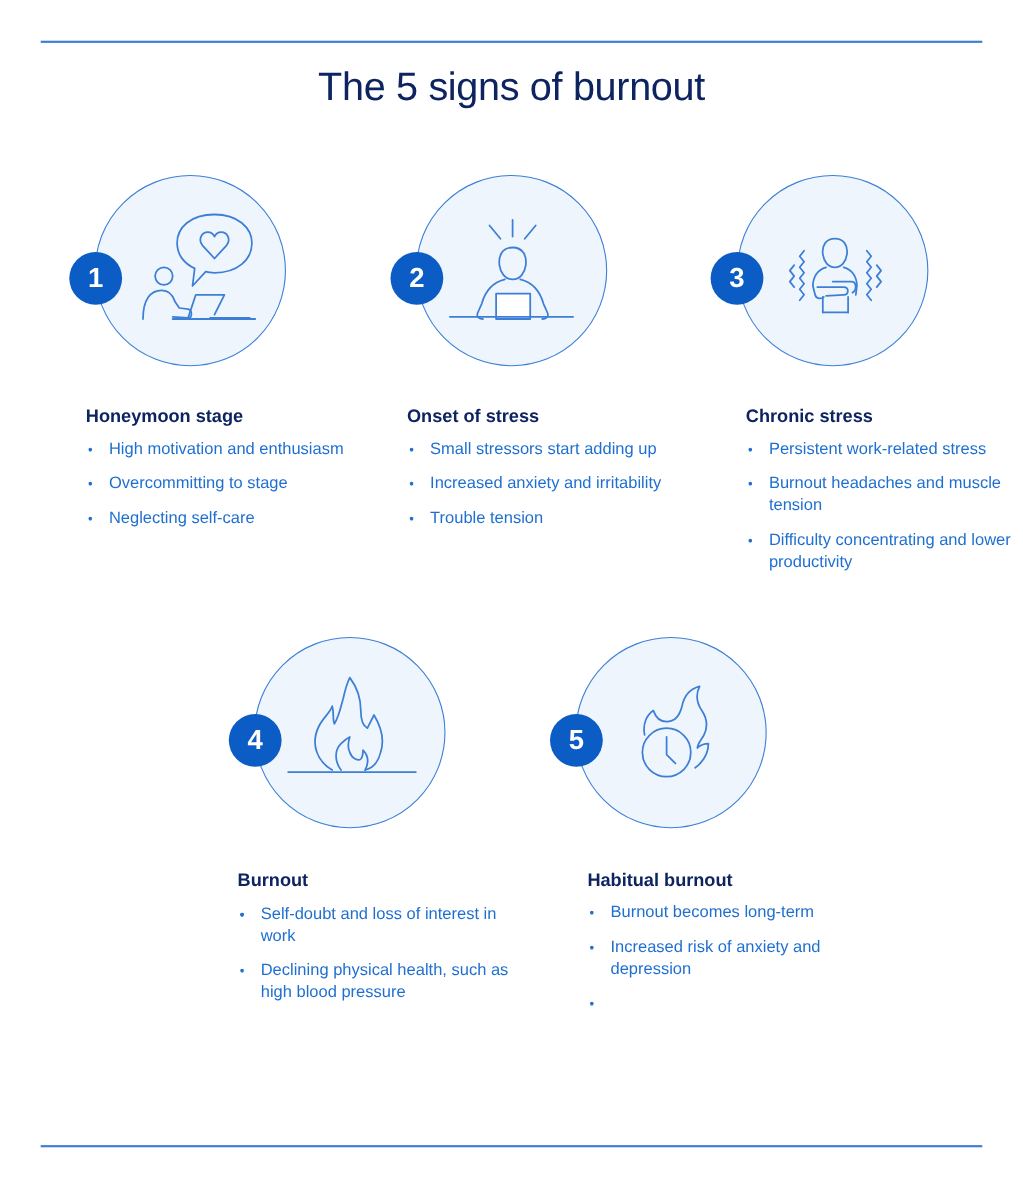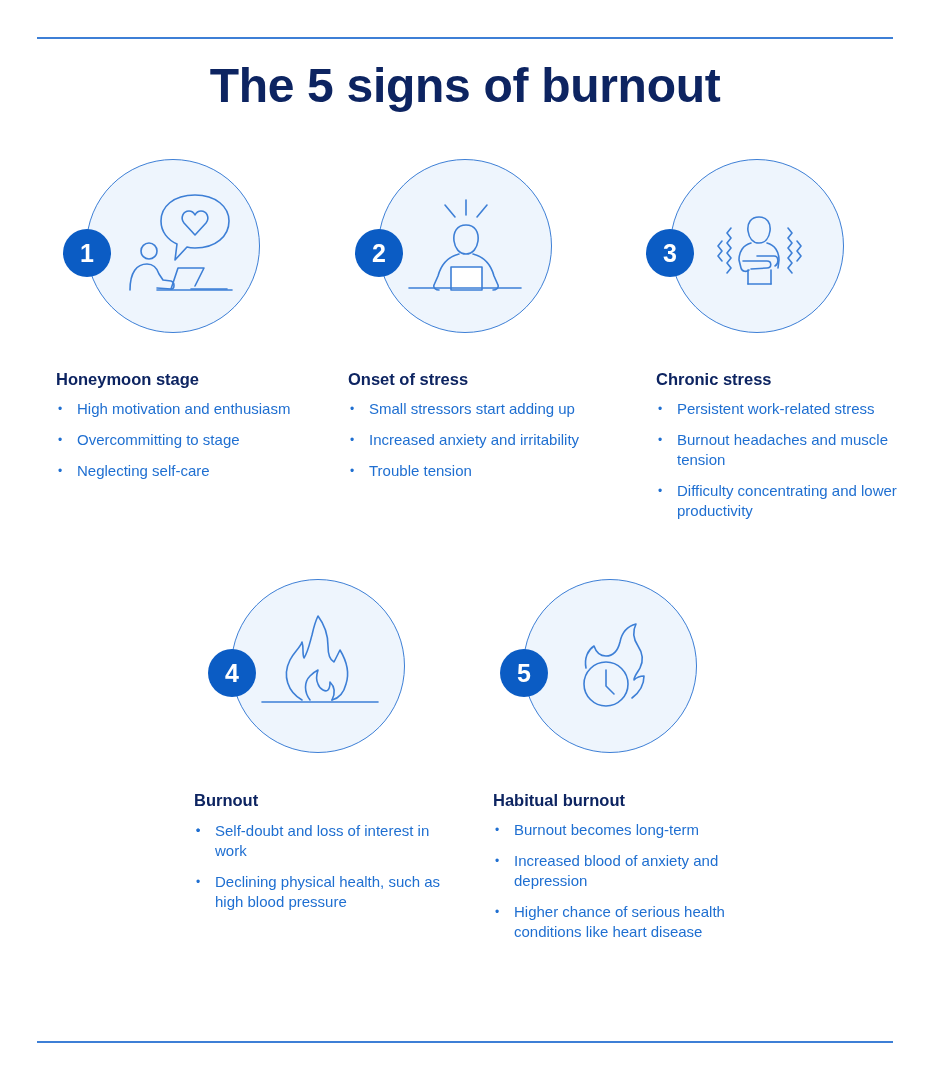--- a/index.html
+++ b/index.html
@@ -2,29 +2,29 @@
 <html><head>
 <meta charset="utf-8">
 <style>
   html, body { margin: 0; padding: 0; background: #ffffff; }
   body { width: 930px; height: 1080px; position: relative; overflow: hidden;
          font-family: "Liberation Sans", "DejaVu Sans", sans-serif; }
   .rule { position: absolute; left: 37px; width: 856px; height: 1.5px; background: #3d7fd6; }
   .rule.top { top: 37px; }
   .rule.bottom { top: 1041px; }
   .title { position: absolute; top: 58px; left: 0; width: 930px; text-align: center;
-           color: #0d2461; font-size: 48px; font-weight: bold; letter-spacing: -0.3px; margin: 0; }
+           color: #0d2461; font-size: 36px; font-weight: normal; letter-spacing: -0.3px; margin: 0; }
   .stage { position: absolute; }
   .circle { position: absolute; width: 174px; height: 174px; border-radius: 50%;
             background: #eef5fd; border: 1.6px solid #3d7fd6; box-sizing: border-box; }
   .circle svg { position: absolute; left: 0; top: 0; width: 174px; height: 174px; }
   .badge { position: absolute; width: 48px; height: 48px; border-radius: 50%;
            background: #0b5cc4; color: #ffffff; font-weight: bold; font-size: 25px;
            display: flex; align-items: center; justify-content: center; }
-  .info { position: absolute; width: 250px; }
+  .info { position: absolute; width: 250px; margin-left: 22px; }
   .info h2 { margin: 0 0 10px 0; font-size: 16.5px; font-weight: bold; color: #0d2461; }
   .info ul { list-style: none; margin: 0; padding: 0; }
   .info li { position: relative; padding-left: 21px; margin-bottom: 11px;
              color: #1f6fd1; font-size: 15px; line-height: 20px; }
   .info li .dot { position: absolute; left: 2px; top: 0; font-size: 12px; color: #1f6fd1; }
 </style>
 </head>
 <body>
 
 <div class="rule top"></div>
@@ -147,23 +147,23 @@
   <div class="circle" style="left:523px; top:579px;">
     <svg viewBox="0 0 174 174" fill="none" stroke="#3d7fd6" stroke-width="1.6" stroke-linecap="round" stroke-linejoin="round">
 
       <path d="M62 88 C 60 78, 64 70, 70 66 C 72 72, 76 76, 82 76 C 90 76, 94 70, 96 62 C 98 52, 104 46, 112 44 C 108 52, 110 60, 114 66 C 118 72, 120 80, 116 88 C 114 92, 110 96, 110 100 C 112 98, 116 96, 120 96 C 120 104, 116 112, 108 118"></path>
 
       <circle cx="82" cy="104" r="22"></circle>
       <path d="M82 90 L 82 106 L 90 114"></path>
     </svg>
   </div>
   <div class="badge" style="left:500px; top:649px;">5</div>
-  <div class="info" style="left:493px; top:791px;">
+  <div class="info" style="left:512px; top:791px;">
     <h2>Habitual burnout</h2>
     <ul>
       <li><span class="dot">•</span><span>Burnout becomes long-term</span></li>
-      <li><span class="dot">•</span><span>Increased blood of anxiety and depression</span></li>
-      <li><span class="dot">•</span><span>Higher chance of serious health conditions like heart disease</span></li>
+      <li><span class="dot">•</span><span>Increased risk of anxiety and depression</span></li>
+      <li><span class="dot">•</span></li>
     </ul>
   </div>
 </div>
 
 <div class="rule bottom"></div>
 
 </body></html>

